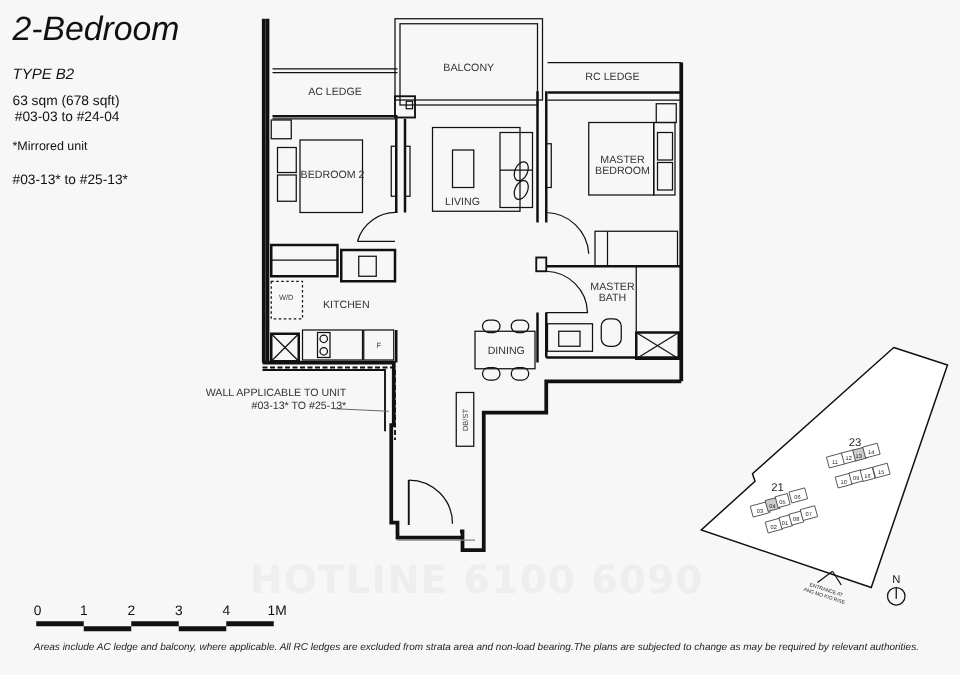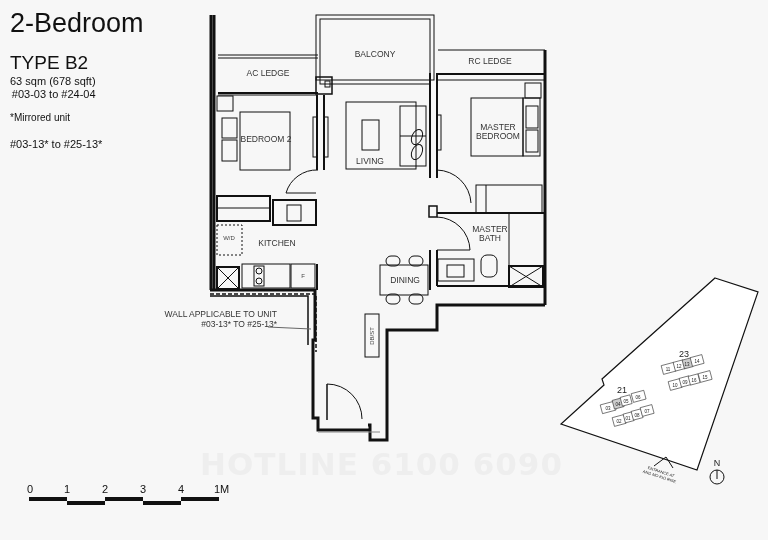--- a/index.html
+++ b/index.html
@@ -1,18 +1,18 @@
 <!DOCTYPE html>
 <html><head>
 <meta charset="utf-8">
 <style>
   html, body { margin:0; padding:0; }
   body { width:768px; height:540px; background:#f7f7f7; position:relative; overflow:hidden; font-family:"Liberation Sans", sans-serif; color:#111; }
-  .title { position:absolute; left:10px; top:8px; font-size:27px; font-weight:normal; letter-spacing:0px; }
-  .type { position:absolute; left:10px; top:52px; font-size:19px; }
+  .title { position:absolute; left:10px; top:8px; font-size:27px; font-weight:normal; letter-spacing:0px;font-style:italic; }
+  .type { position:absolute; left:10px; top:52px; font-size:12px;font-style:italic; }
   .info { position:absolute; left:10px; top:75px; font-size:11px; line-height:13px;text-align:right; }
   .mirror { position:absolute; left:10px; top:112px; font-size:10px; }
   .mirror-range { position:absolute; left:10px; top:138px; font-size:11px; }
   svg.plan { position:absolute; left:0; top:0; }
   .lbl { font-family:"Liberation Sans", sans-serif; font-size:8.5px; fill:#333; }
   .lbl-s { font-family:"Liberation Sans", sans-serif; font-size:6px; fill:#444; }
   .hotline { position:absolute; left:200px; top:446px; font-size:31px; font-weight:bold; color:#eeeeee; letter-spacing:1px; font-family:"DejaVu Sans", sans-serif; }
   .scale-lbl { position:absolute; top:483px; font-size:11px; }
   .footnote { position:absolute; left:27px; top:513px; font-size:8px; font-style:italic; line-height:10px; color:#222; }
 </style>
@@ -227,13 +227,14 @@
 </svg>
 
 <div class="scale-lbl" style="left:27px">0</div>
 <div class="scale-lbl" style="left:64px">1</div>
 <div class="scale-lbl" style="left:102px">2</div>
 <div class="scale-lbl" style="left:140px">3</div>
 <div class="scale-lbl" style="left:178px">4</div>
 <div class="scale-lbl" style="left:214px">1M</div>
 
 <div class="footnote">
+  <div>Areas include AC ledge and balcony, where applicable. All RC ledges are excluded from strata area and non-load bearing.The plans are subjected to change as may be required by relevant authorities.</div>
 </div>
 
 </body></html>

